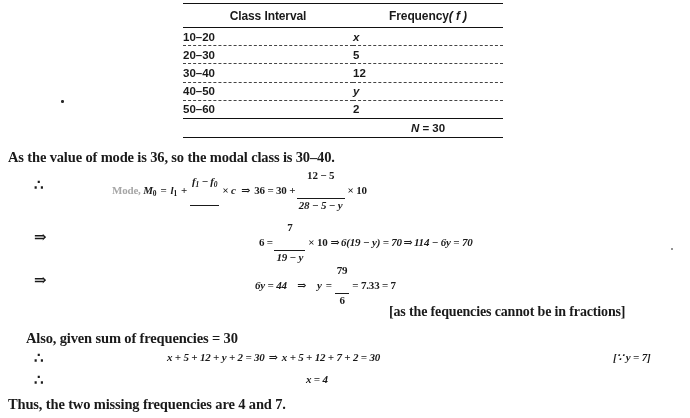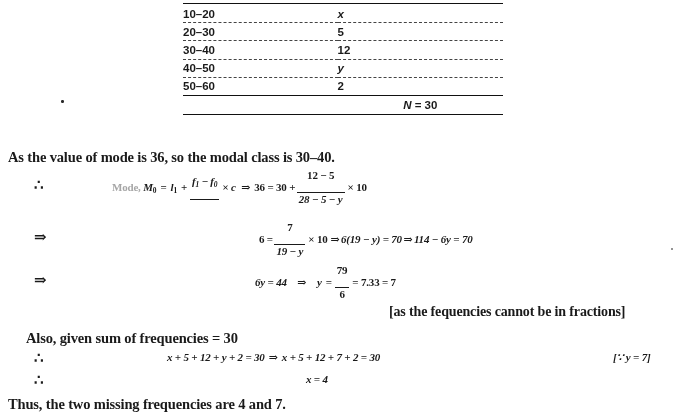--- a/index.html
+++ b/index.html
@@ -84,21 +84,21 @@
     display: inline-block;
     vertical-align: middle;
     text-align: center;
     position: relative;
     top: -1px;
     margin: 0 1.5px;
   }
   .frac .num {
     display: block;
     border-bottom: 1.3px solid #1a1a1a;
-    padding: 0 2px 10px 2px;
+    padding: 0 2px 16px 2px;
     line-height: 1.18;
   }
   .frac .den {
     display: block;
     padding: 0px 2px 0 2px;
     line-height: 1.18;
   }
   sub {
     font-size: 0.68em;
     vertical-align: -0.28em;
@@ -125,20 +125,24 @@
   }
 </style>
 </head>
 <body>
 
 <table class="freq-table">
   <tbody>
       <tr class="rule-top">
     <td style="height:1px"></td>
         <td style="height:1px"></td>
+  </tr>
+  <tr class="hdr">
+    <th class="col-ci">Class Interval</th>
+    <th class="col-fr"><span>Frequency</span><span class="ital">( f )</span></th>
   </tr>
 
   <tr class="body-row">
     <td>10–20</td>
     <td class="ital">x</td>
   </tr>
   <tr class="body-row">
     <td>20–30</td>
     <td>5</td>
   </tr>

